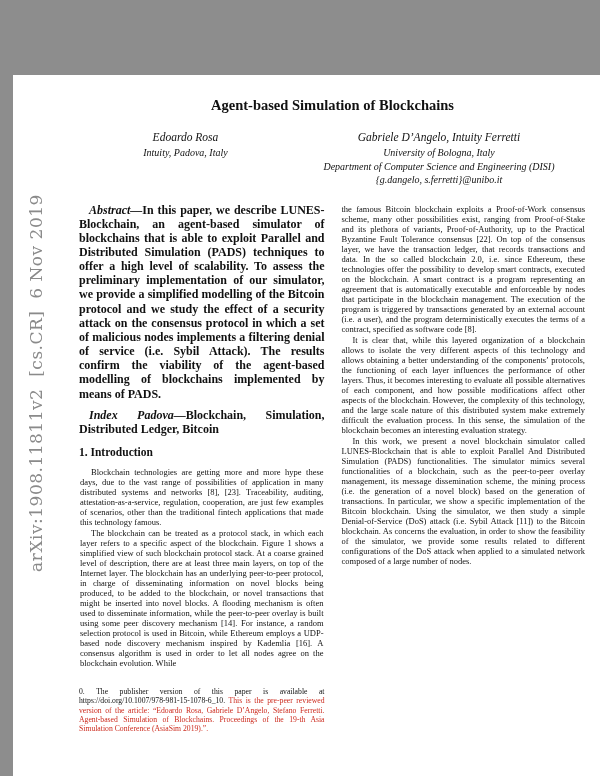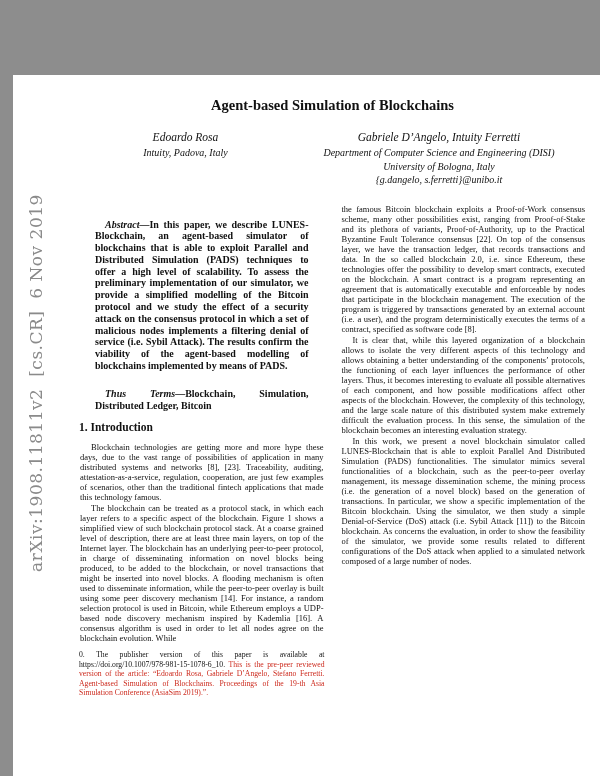--- a/index.html
+++ b/index.html
@@ -31,57 +31,57 @@
     font-size:14.5px;font-weight:bold;text-align:center;margin:0;
   }
   .authors{display:flex;margin-top:17px;}
   .author-block{text-align:center;}
   .author-block.left{width:42%;}
   .author-block.right{width:58%;}
   .author-name{font-size:11.5px;margin-bottom:3px;font-style:italic;}
   .author-line{font-size:10px;font-style:italic;line-height:1.35;}
   .columns{display:flex;gap:16px;margin-top:16px;text-align:justify;}
   .col{flex:1;min-width:0;font-size:8.5px;line-height:1.18;}
-  .abstract,.index-terms{margin:16px;font-weight:bold;font-size:10px;}
+  .abstract,.index-terms{margin:0;font-weight:bold;font-size:12px;}
   .abstract{margin-bottom:7px;text-indent:10px;}
   .index-terms{margin-bottom:10px;text-indent:10px;}
   .abs-label,.it-label{font-style:italic;}
   .section-heading{font-size:11.5px;font-weight:bold;margin:8px 0 7px 0;text-align:left;}
   .body-par{margin:1px;}
   .indent{text-indent:11px;}
-  .footnote{margin-top:7px;font-size:7.7px;line-height:1.22;text-align:justify;}
+  .footnote{margin-top:19px;font-size:7.7px;line-height:1.22;text-align:justify;}
   .fn-red{color:var(--footnote-red);}
 </style>
 </head>
 <body>
 
 <div class="page">
 
   <div class="watermark">arXiv:1908.11811v2  [cs.CR]  6 Nov 2019</div>
 
   <h1 class="title">Agent-based Simulation of Blockchains</h1>
 
   <div class="authors">
     <div class="author-block left">
       <div class="author-name">Edoardo Rosa</div>
       <div class="author-line">Intuity, Padova, Italy</div>
     </div>
     <div class="author-block right">
       <div class="author-name">Gabriele D’Angelo, Intuity Ferretti</div>
+      <div class="author-line">University of Bologna, Italy</div>
       <div class="author-line">Department of Computer Science and Engineering (DISI)</div>
-      <div class="author-line">University of Bologna, Italy</div>
       <div class="author-line">{g.dangelo, s.ferretti}@unibo.it</div>
     </div>
   </div>
 
   <div class="columns">
 
     <div class="col">
       <p class="abstract"><span class="abs-label">Abstract—</span><span>In this paper, we describe LUNES-Blockchain, an agent-based simulator of blockchains that is able to exploit Parallel and Distributed Simulation (PADS) techniques to offer a high level of scalability. To assess the preliminary implementation of our simulator, we provide a simplified modelling of the Bitcoin protocol and we study the effect of a security attack on the consensus protocol in which a set of malicious nodes implements a filtering denial of service (i.e. Sybil Attack). The results confirm the viability of the agent-based modelling of blockchains implemented by means of PADS.</span></p>
-      <p class="index-terms"><span class="it-label">Thus Terms—</span><span>Blockchain, Simulation, Distributed Ledger, Bitcoin</span></p>
+      <p class="index-terms"><span class="it-label">Index Padova—</span><span>Blockchain, Simulation, Distributed Ledger, Bitcoin</span></p>
       <h2 class="section-heading">1. Introduction</h2>
       <p class="body-par indent">Blockchain technologies are getting more and more hype these days, due to the vast range of possibilities of application in many distributed systems and networks [8], [23]. Traceability, auditing, attestation-as-a-service, regulation, cooperation, are just few examples of scenarios, other than the traditional fintech applications that made this technology famous.</p>
       <p class="body-par indent">The blockchain can be treated as a protocol stack, in which each layer refers to a specific aspect of the blockchain. Figure 1 shows a simplified view of such blockchain protocol stack. At a coarse grained level of description, there are at least three main layers, on top of the Internet layer. The blockchain has an underlying peer-to-peer protocol, in charge of disseminating information on novel blocks being produced, to be added to the blockchain, or novel transactions that might be inserted into novel blocks. A flooding mechanism is often used to disseminate information, while the peer-to-peer overlay is built using some peer discovery mechanism [14]. For instance, a random selection protocol is used in Bitcoin, while Ethereum employs a UDP-based node discovery mechanism inspired by Kademlia [16]. A consensus algorithm is used in order to let all nodes agree on the blockchain evolution. While</p>
       <div class="footnote"><span>0. The publisher version of this paper is available at https://doi.org/10.1007/978-981-15-1078-6_10. </span><span class="fn-red">This is the pre-peer reviewed version of the article: “Edoardo Rosa, Gabriele D’Angelo, Stefano Ferretti. Agent-based Simulation of Blockchains. Proceedings of the 19-th Asia Simulation Conference (AsiaSim 2019).”.</span></div>
     </div>
 
     <div class="col">
       <p class="body-par">the famous Bitcoin blockchain exploits a Proof-of-Work consensus scheme, many other possibilities exist, ranging from Proof-of-Stake and its plethora of variants, Proof-of-Authority, up to the Practical Byzantine Fault Tolerance consensus [22]. On top of the consensus layer, we have the transaction ledger, that records transactions and data. In the so called blockchain 2.0, i.e. since Ethereum, these technologies offer the possibility to develop smart contracts, executed on the blockchain. A smart contract is a program representing an agreement that is automatically executable and enforceable by nodes that participate in the blockchain management. The execution of the program is triggered by transactions generated by an external account (i.e. a user), and the program deterministically executes the terms of a contract, specified as software code [8].</p>
       <p class="body-par indent">It is clear that, while this layered organization of a blockchain allows to isolate the very different aspects of this technology and allows obtaining a better understanding of the components’ protocols, the functioning of each layer influences the performance of other layers. Thus, it becomes interesting to evaluate all possible alternatives of each component, and how possible modifications affect other aspects of the blockchain. However, the complexity of this technology, and the large scale nature of this distributed system make extremely difficult the evaluation process. In this sense, the simulation of the blockchain becomes an interesting evaluation strategy.</p>
       <p class="body-par indent">In this work, we present a novel blockchain simulator called LUNES-Blockchain that is able to exploit Parallel And Distributed Simulation (PADS) functionalities. The simulator mimics several functionalities of a blockchain, such as the peer-to-peer overlay management, its message dissemination scheme, the mining process (i.e. the generation of a novel block) based on the generation of transactions. In particular, we show a specific implementation of the Bitcoin blockchain. Using the simulator, we then study a simple Denial-of-Service (DoS) attack (i.e. Sybil Attack [11]) to the Bitcoin blockchain. As concerns the evaluation, in order to show the feasibility of the simulator, we provide some results related to different configurations of the DoS attack when applied to a simulated network composed of a large number of nodes.</p>

